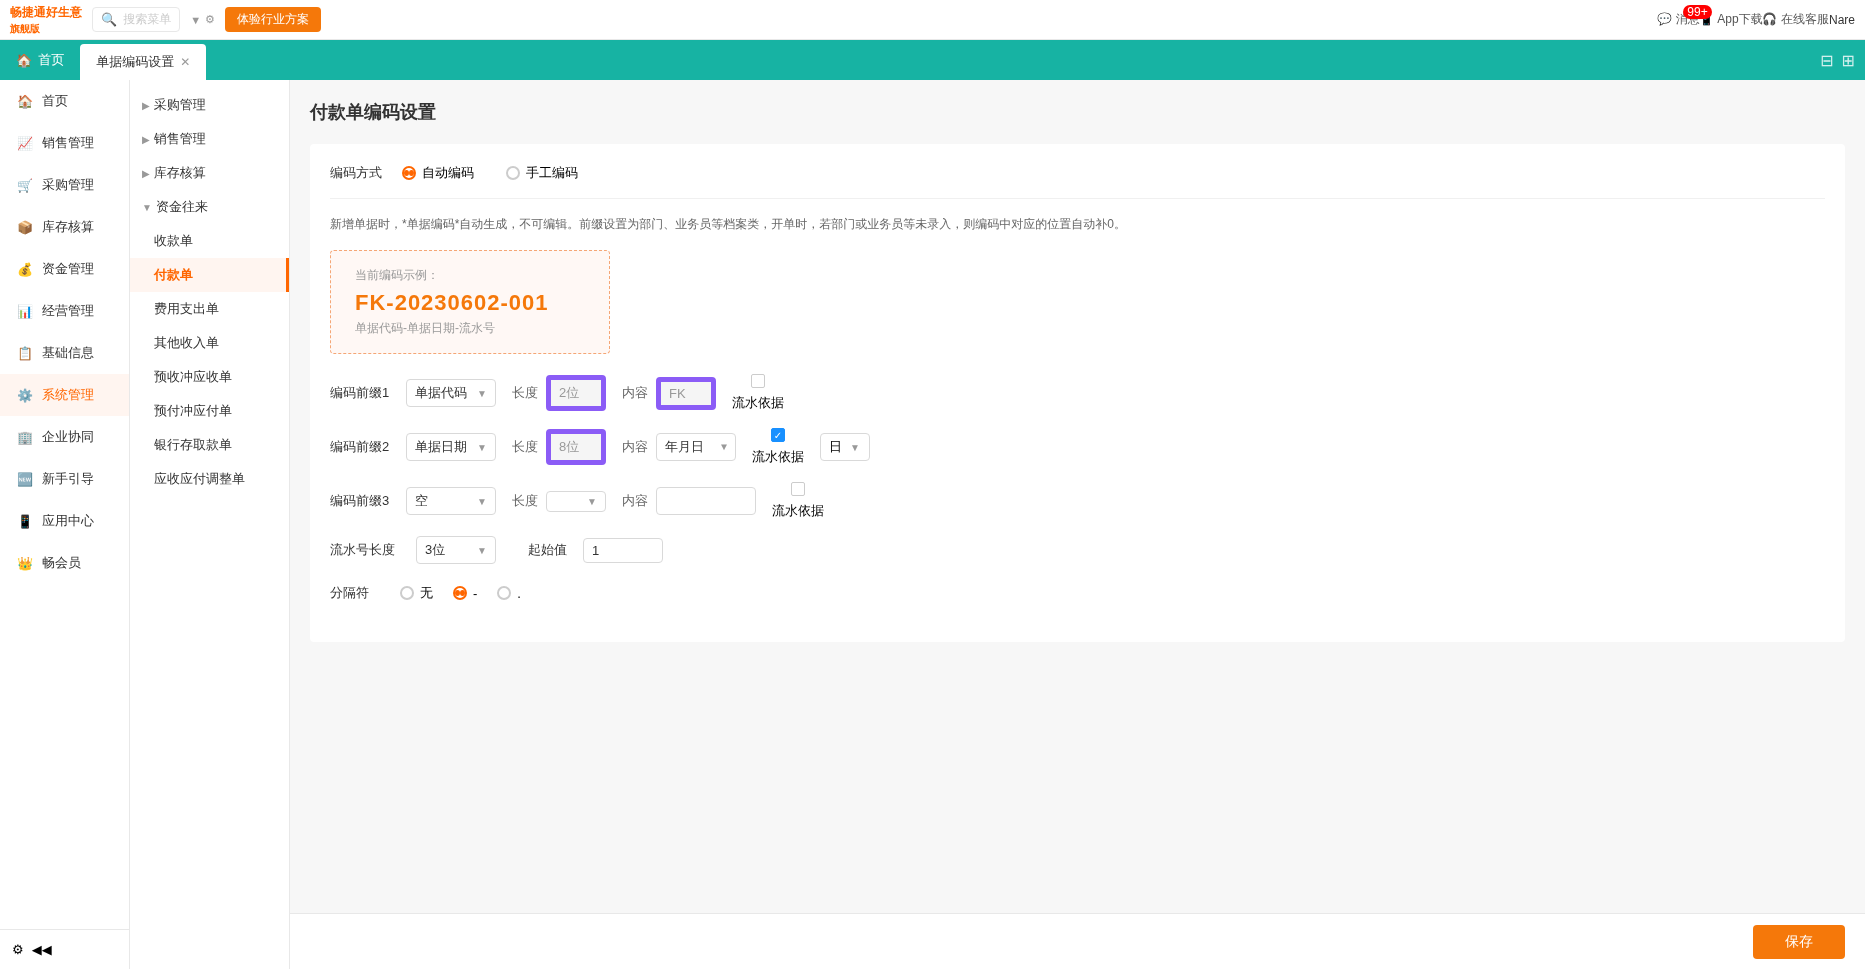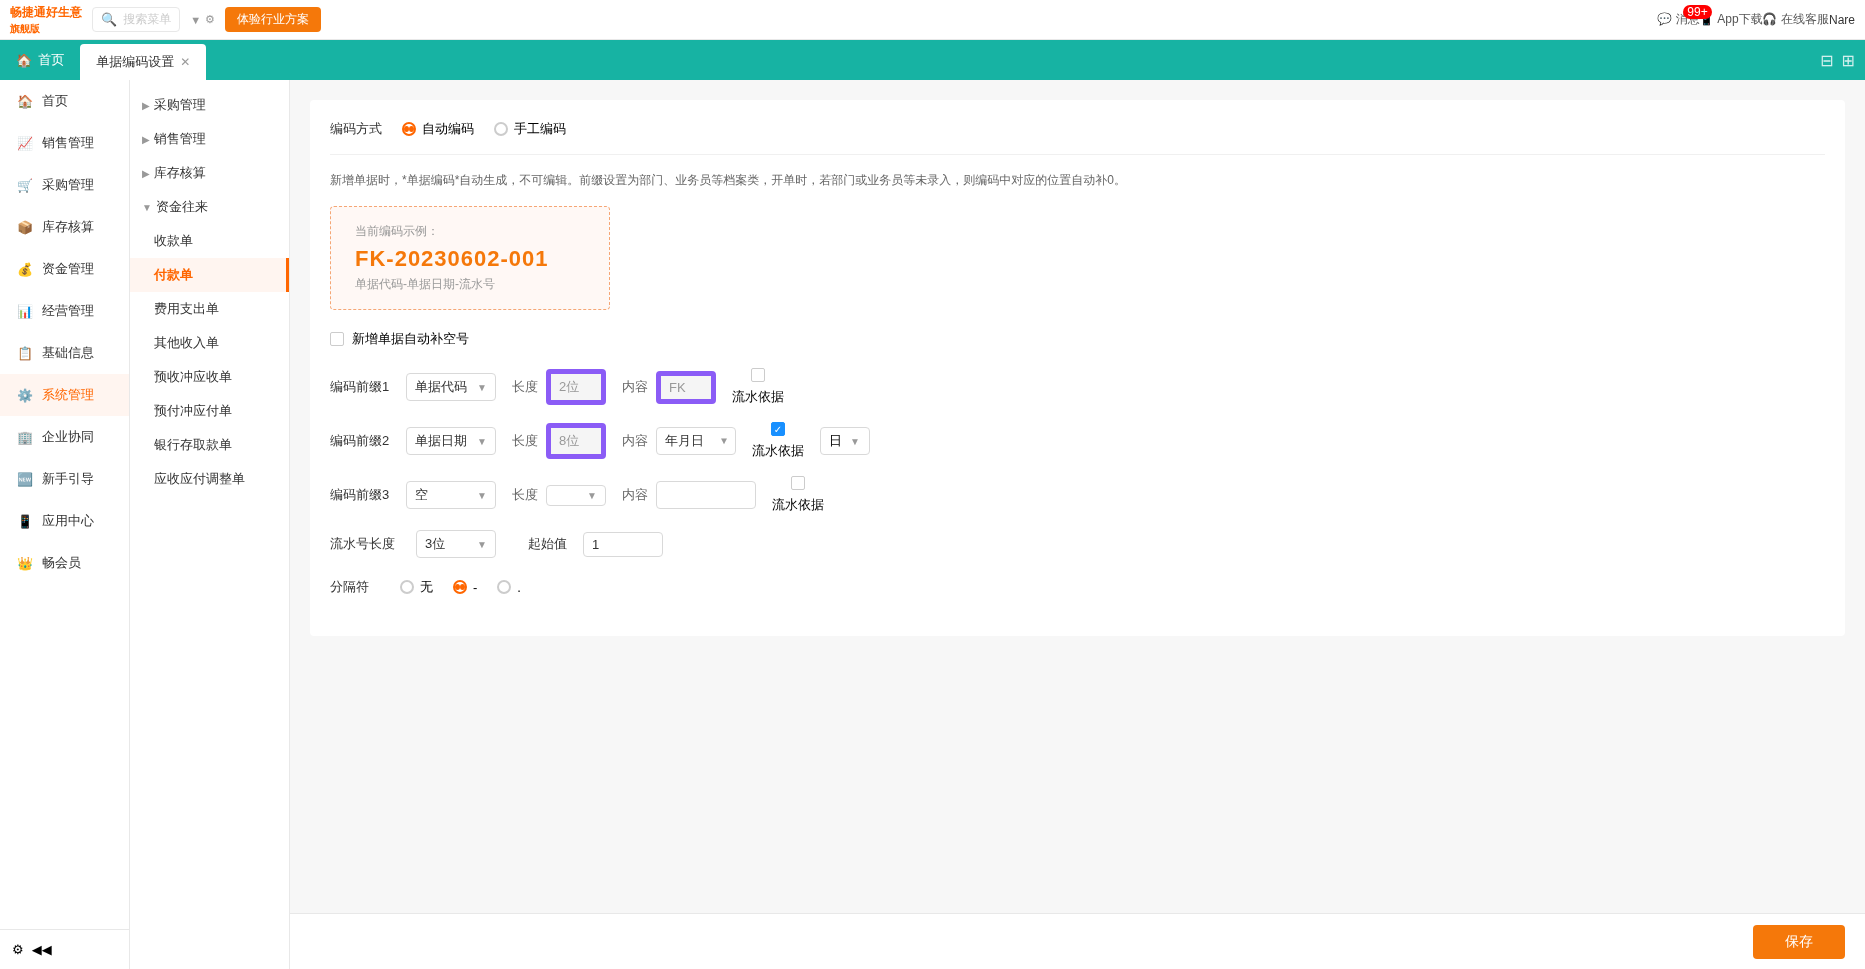--- a/index.html
+++ b/index.html
@@ -42,21 +42,21 @@
     .sec-sidebar-item.active { background: #fff5f0; color: #f60; font-weight: bold; border-right: 3px solid #f60; }
 
     
     .main-content { flex: 1; overflow-y: auto; padding: 20px; background: #f7f7f7; }
     .page-title { font-size: 18px; font-weight: bold; color: #333; margin-bottom: 20px; }
 
     
     .settings-panel { background: #fff; border-radius: 4px; padding: 20px; }
     .encoding-method { display: flex; align-items: center; gap: 20px; margin-bottom: 16px; padding-bottom: 16px; border-bottom: 1px solid #f0f0f0; }
     .encoding-label { color: #333; font-size: 13px; }
-    .radio-group { display: flex; align-items: flex-end; gap: 20px; }
+    .radio-group { display: flex; align-items: flex-end; gap: 32px; }
     .radio-item { display: flex; align-items: center; gap: 6px; cursor: pointer; }
     .radio-circle { width: 14px; height: 14px; border-radius: 50%; border: 2px solid #ccc; display: flex; align-items: center; justify-content: center; }
     .radio-circle.selected { border-color: #f60; }
     .radio-circle.selected::after { content: ''; width: 6px; height: 6px; border-radius: 50%; background: #f60; }
 
     .info-text { color: #666; font-size: 12px; margin-bottom: 16px; line-height: 1.6; }
 
     
     .preview-box { background: #fff8f5; border: 1px dashed #f5a675; border-radius: 4px; padding: 16px 24px; margin-bottom: 20px; display: inline-block; min-width: 280px; }
     .preview-title { font-size: 12px; color: #999; margin-bottom: 6px; }
@@ -238,20 +238,21 @@
         <div class="sec-sidebar-item">其他收入单</div>
         <div class="sec-sidebar-item">预收冲应收单</div>
         <div class="sec-sidebar-item">预付冲应付单</div>
         <div class="sec-sidebar-item">银行存取款单</div>
         <div class="sec-sidebar-item">应收应付调整单</div>
       </div>
     </div>
 
     <div style="display:flex;flex-direction:column;flex:1;overflow:hidden;">
       <div class="main-content">
+        <div class="page-title">付款单编码设置</div>
 
         <div class="settings-panel">
           
           <div class="encoding-method">
             <span class="encoding-label">编码方式</span>
             <div class="radio-group">
               <div class="radio-item">
                 <div class="radio-circle selected">
                   <div style="width:6px;height:6px;border-radius:50%;background:#f60;"></div>
                 </div>
@@ -268,24 +269,20 @@
           <div class="info-text">新增单据时，*单据编码*自动生成，不可编辑。前缀设置为部门、业务员等档案类，开单时，若部门或业务员等未录入，则编码中对应的位置自动补0。</div>
 
           
           <div class="preview-box">
             <div class="preview-title">当前编码示例：</div>
             <div class="preview-code">FK-20230602-001</div>
             <div class="preview-subtitle">单据代码-单据日期-流水号</div>
           </div>
 
           
-          <div class="auto-fill-row">
-            <div class="checkbox-item"></div>
-            <span>新增单据自动补空号</span>
-          </div>
 
           
           <div class="form-row">
             <span class="form-label">编码前缀1</span>
             <div class="form-select" style="min-width:90px;">
               <span>单据代码</span>
               <span class="arrow">▼</span>
             </div>
             <div class="form-group">
               <span class="form-group-label">长度</span>

